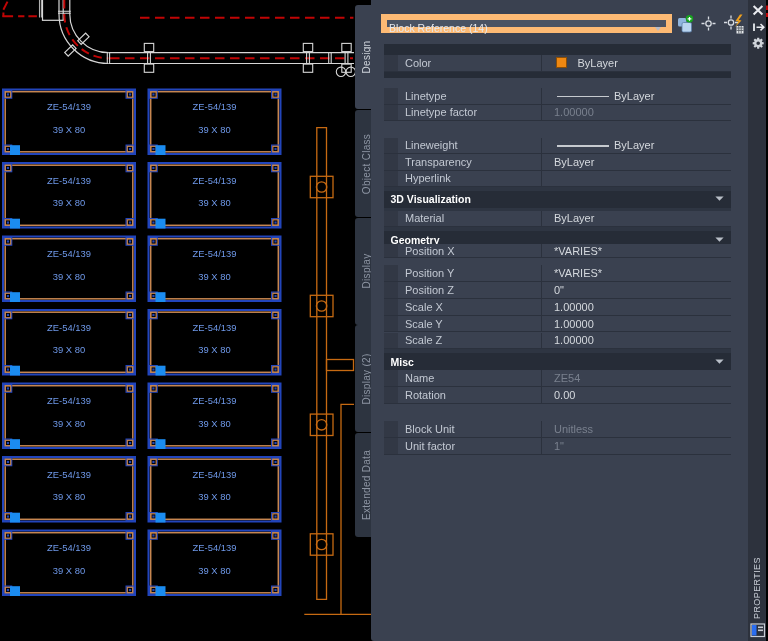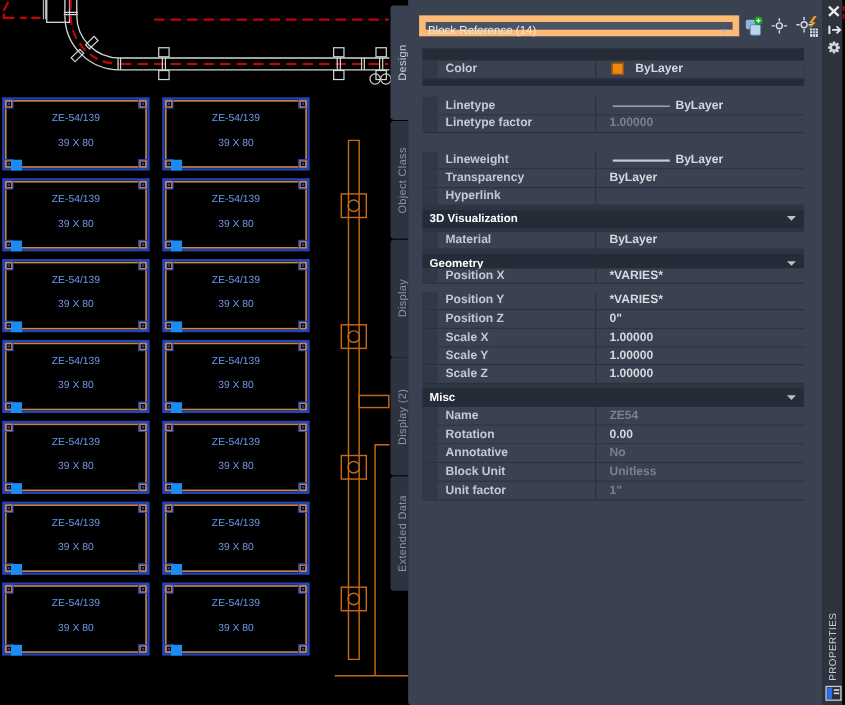--- a/index.html
+++ b/index.html
@@ -7,21 +7,21 @@
 #stage { position:relative; width:768px; height:641px; background:#000; }
 #canvas-svg { position:absolute; left:0; top:0; }
 #panel { position:absolute; left:371px; top:0; width:377px; height:641px; background:#3a4150;
   border-bottom-left-radius:3px; }
 #grid { position:absolute; left:0; top:0; width:377px; height:641px; }
 .hdr { position:absolute; left:12.5px; width:347.5px; background:#262c37; }
 .hdr span { position:absolute; left:7px; top:50%; transform:translateY(-54%); color:#fff;
   font-weight:bold; font-size:10.5px; }
 .hdr .chev { position:absolute; right:7.5px; top:50%; margin-top:-3px; }
 .row { position:absolute; left:12.5px; width:347.5px; background:#3a4150;
-  border-bottom:1px solid #2b313d;font-weight:bold; }
+  border-bottom:1px solid #2b313d; }
 .row::before { content:""; position:absolute; left:0; top:0; bottom:0; width:14.5px;
   background:#323845; }
 .row::after { content:""; position:absolute; left:157.79999999999995px; top:0; bottom:0; width:1px;
   background:#2b313d; }
 .lbl { position:absolute; left:21.5px; top:50%; transform:translateY(-52%); color:#c3c9d3; font-size:11px; }
 .val { position:absolute; left:170.5px; top:50%; transform:translateY(-52%); color:#d5d9de; font-size:11px; }
 .gray { position:absolute; left:170.5px; top:50%; transform:translateY(-52%); color:#79808e; font-size:11px; }
 .gap { position:absolute; left:12.5px; width:347.5px; background:#2e3542; }
 .swatch { position:absolute; left:172.5px; top:50%; margin-top:-5.5px; width:11px; height:11px;
   background:#ef8812; border:1px solid #8a4e08; }
@@ -456,24 +456,20 @@
           </svg>
         </div>
 <div class="row" style="top:370.0px;height:17.100000000000023px">
           <span class="lbl">Name</span>
           <span class="gray">ZE54</span>
         </div>
 <div class="row" style="top:387.1px;height:17.099999999999966px">
           <span class="lbl">Rotation</span>
           <span class="val">0.00</span>
         </div>
-<div class="row" style="top:404.2px;height:17.100000000000023px">
-          <span class="lbl">Annotative</span>
-          <span class="gray">No</span>
-        </div>
 <div class="row" style="top:421.3px;height:17.099999999999966px">
           <span class="lbl">Block Unit</span>
           <span class="gray">Unitless</span>
         </div>
 <div class="row" style="top:438.4px;height:17.100000000000023px">
           <span class="lbl">Unit factor</span>
           <span class="gray">1"</span>
         </div>
     </div>
   </div>

